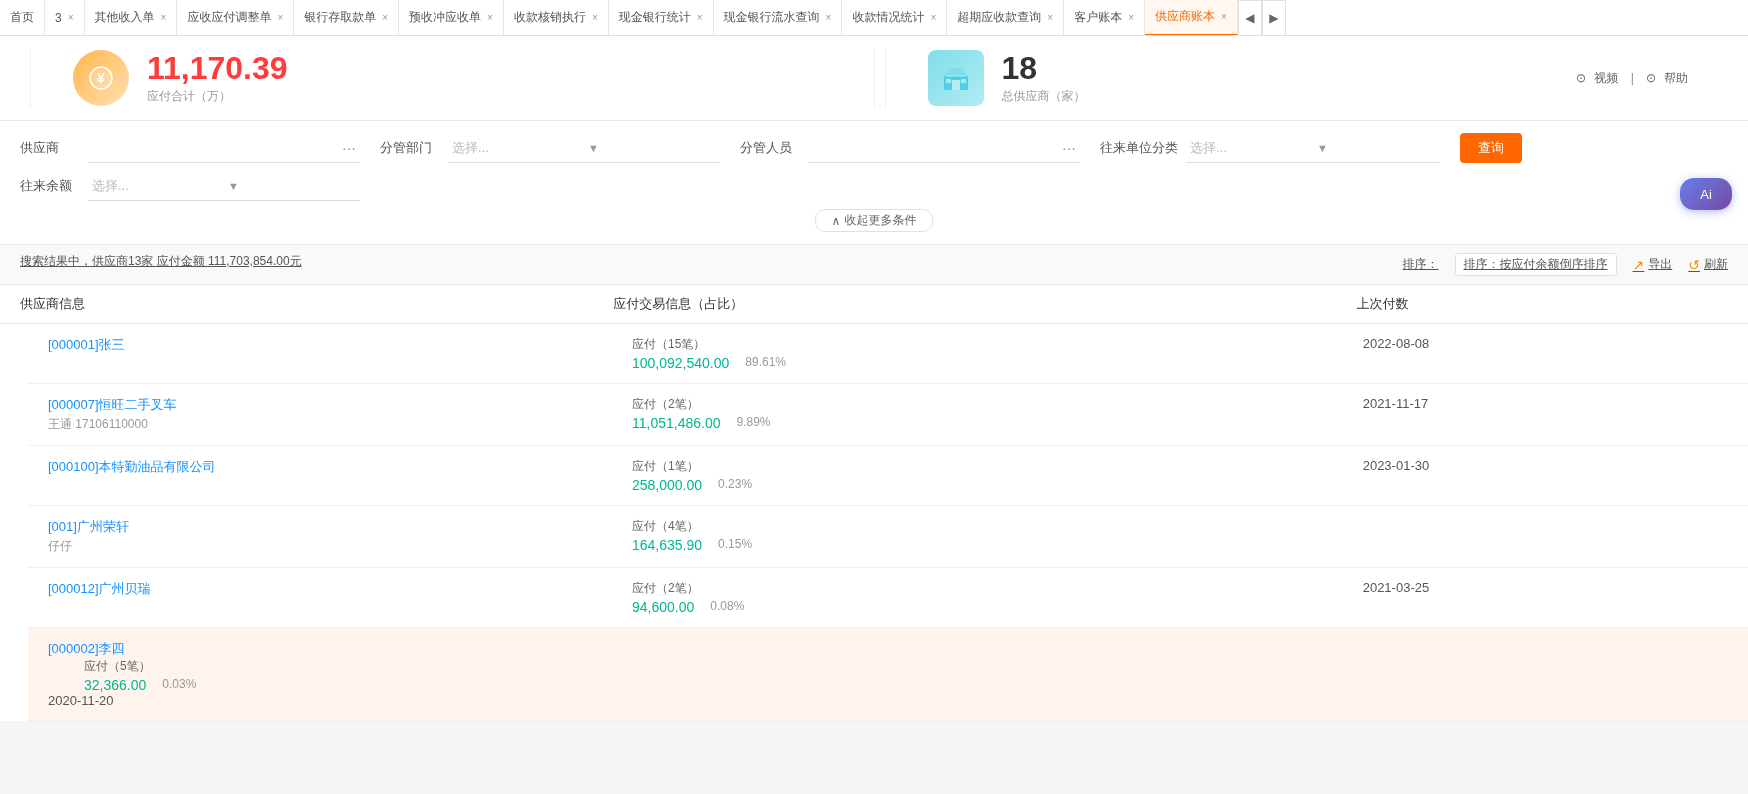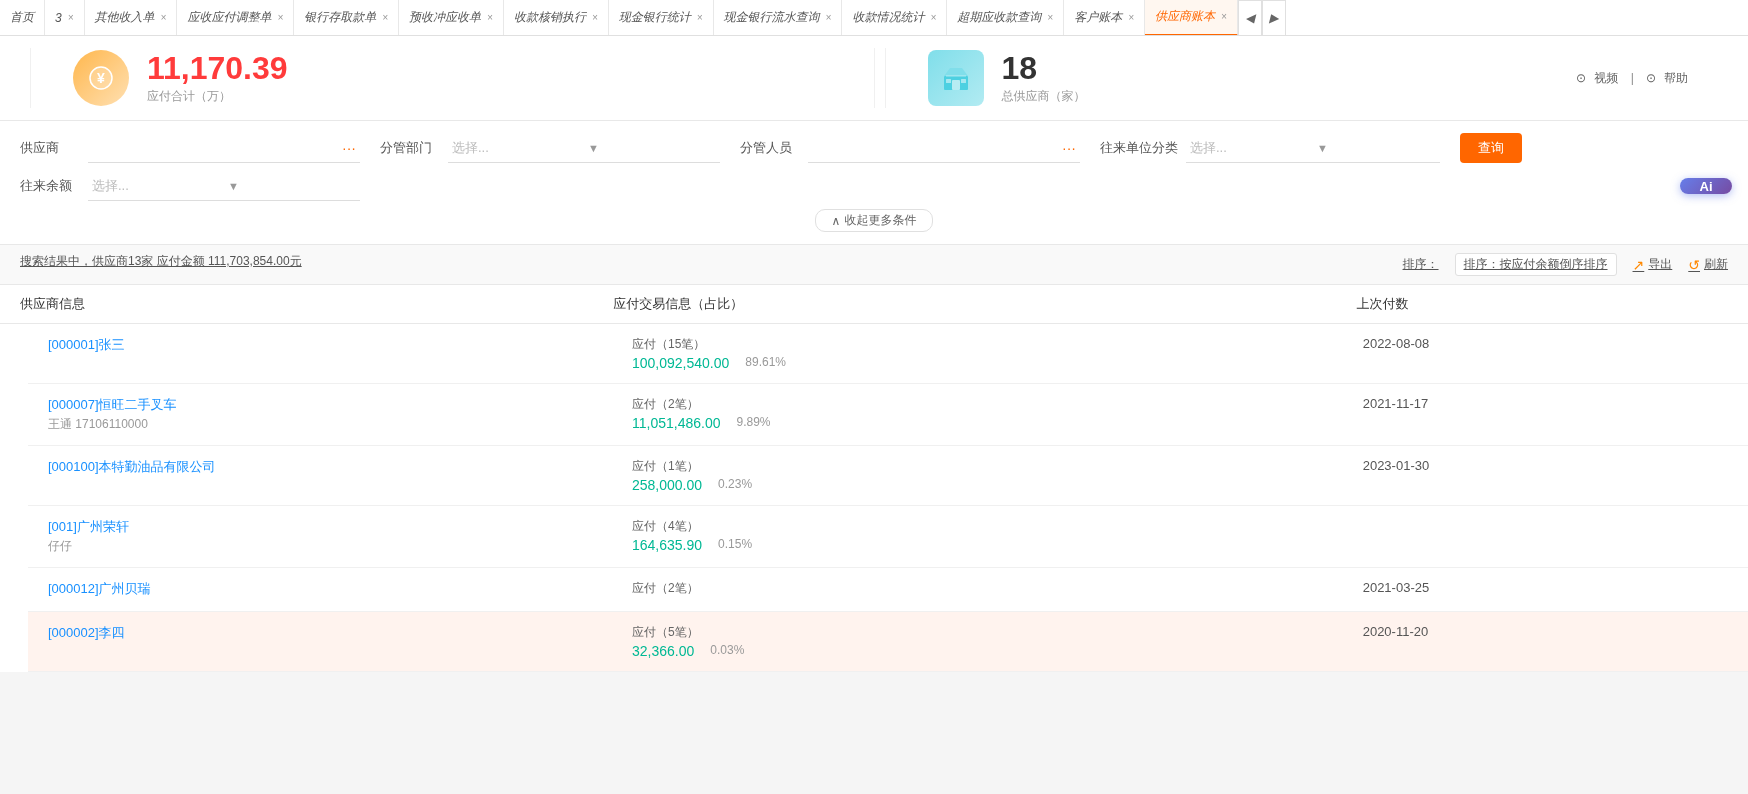--- a/index.html
+++ b/index.html
@@ -7,21 +7,20 @@
     
     
     .top-nav {
       display: flex;
       align-items: center;
       background: #fff;
       border-bottom: 1px solid #e0e0e0;
       height: 36px;
       overflow: hidden;
       flex-wrap: nowrap;
-      font-style: italic;
     }
     .nav-tab {
       display: flex;
       align-items: center;
       padding: 0 10px;
       height: 36px;
       white-space: nowrap;
       border-right: 1px solid #e8e8e8;
       cursor: pointer;
       font-size: 12px;
@@ -208,21 +207,21 @@
     .col-transaction { flex: 4; margin-left: 36px; }
     .col-last-payment { flex: 2; }
 
     .table-row {
       display: flex;
       padding: 12px 20px;
       border-bottom: 1px solid #f0f0f0;
       align-items: flex-start;
       background: #fff;
     }
-    .table-row.highlighted { background: #fff3ee; }
+    .table-row.highlighted { background: #fff3ee; flex-direction: column; }
 
     .supplier-link {
       color: #1890ff;
       cursor: pointer;
       text-decoration: none;
       font-size: 13px;
     }
     .supplier-sub {
       font-size: 12px;
       color: #999;
@@ -338,29 +337,29 @@
     }
     .scroll-container::-webkit-scrollbar { width: 6px; }
     .scroll-container::-webkit-scrollbar-thumb { background: #ddd; border-radius: 3px; }
 
     
     .ai-fab {
       position: fixed;
       right: 16px;
       top: 178px;
       width: 52px;
-      height: 16px;
+      height: 32px;
       background: linear-gradient(135deg, #667eea, #764ba2);
       border-radius: 14px;
       display: flex;
       align-items: center;
       justify-content: center;
       color: #fff;
       font-size: 13px;
-      font-weight: bold;
+      font-weight: normal;
       cursor: pointer;
       box-shadow: 0 2px 8px rgba(102,126,234,0.5);
     }
   </style>
 </head>
 <body>
 
 <div class="top-nav">
   <div class="nav-tab">
     <span>首页</span>
@@ -598,20 +597,24 @@
         <span class="last-payment-date"></span>
       </div>
     </div>
       <div class="table-row">
       <div class="col-supplier">
         <a class="supplier-link">[000012]广州贝瑞</a>
         
       </div>
       <div class="col-transaction">
         <div class="transaction-label">应付（2笔）</div>
+        <div class="amount-row">
+          <a class="transaction-amount">94,600.00</a>
+          <span class="transaction-pct">0.08%</span>
+        </div>
       </div>
       <div class="col-last-payment">
         <span class="last-payment-date">2021-03-25</span>
       </div>
     </div>
       <div class="table-row highlighted">
       <div class="col-supplier">
         <a class="supplier-link">[000002]李四</a>
         
       </div>

